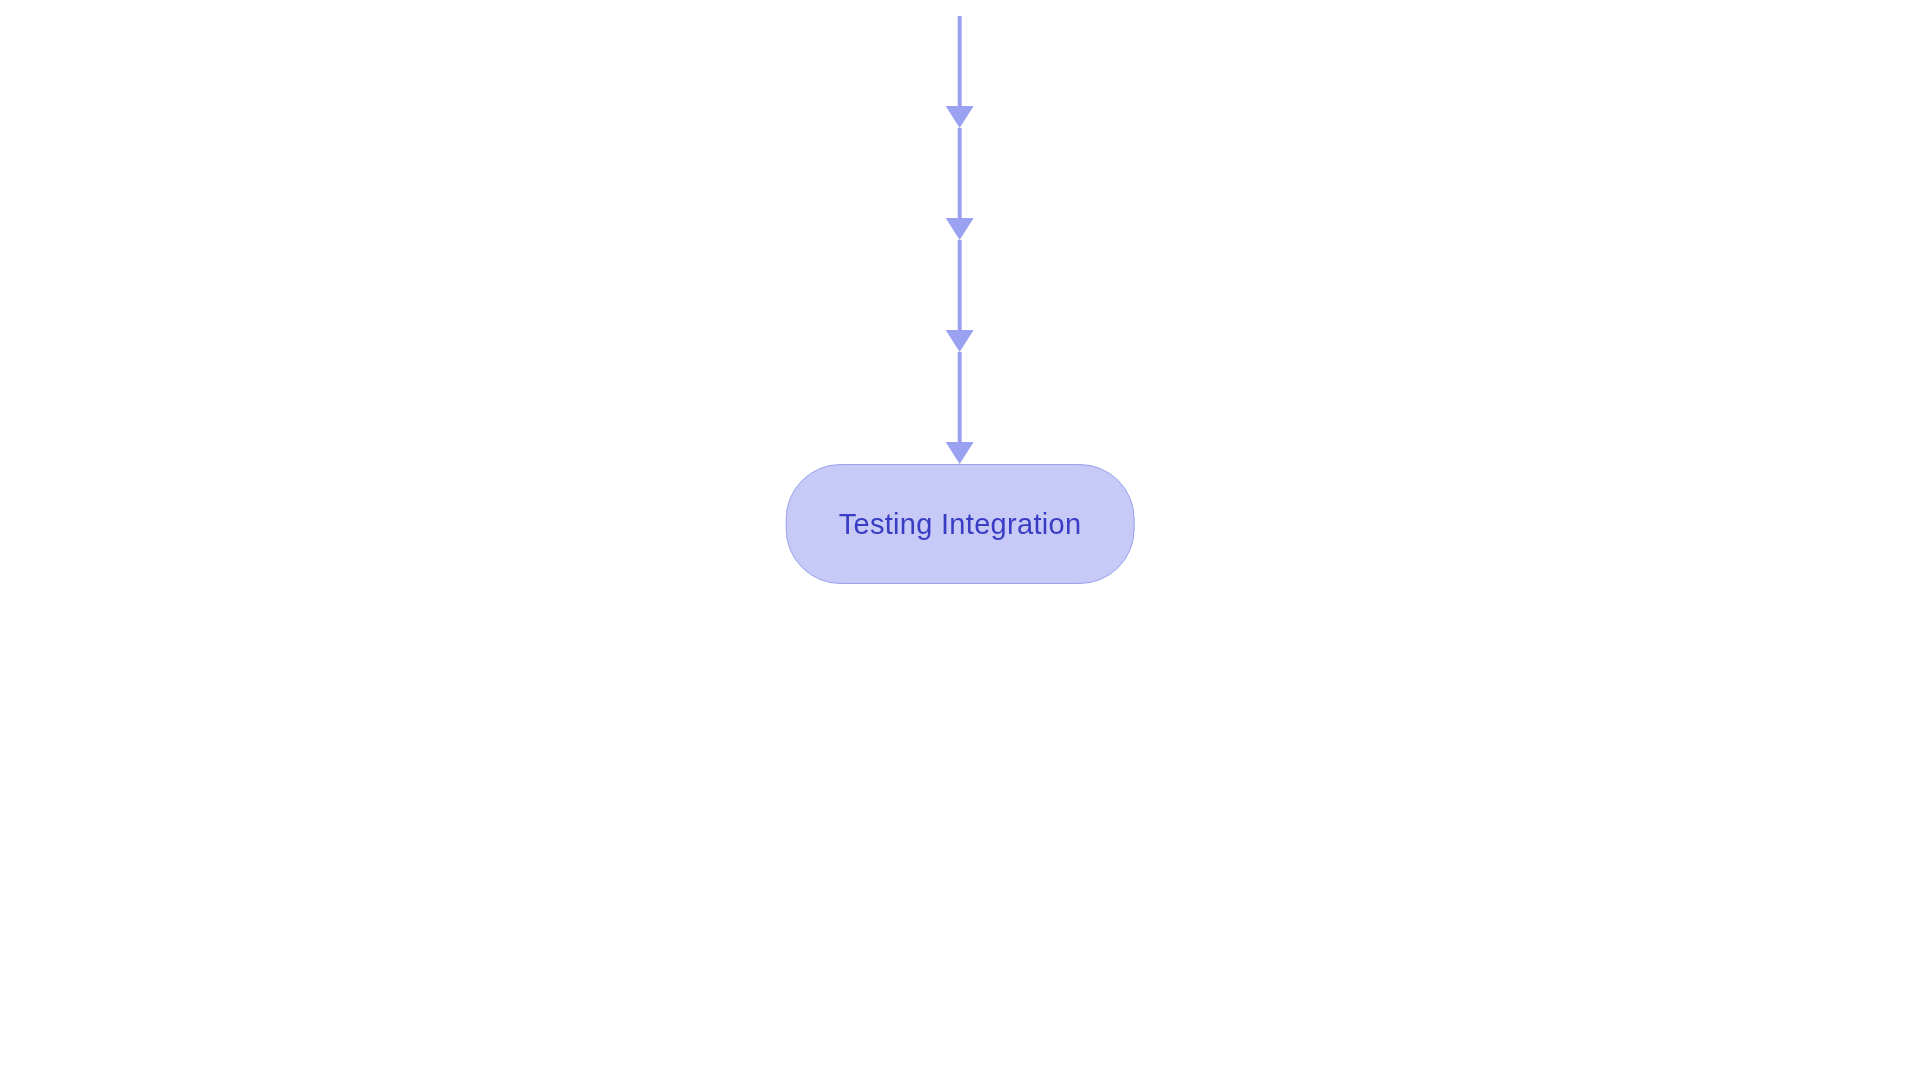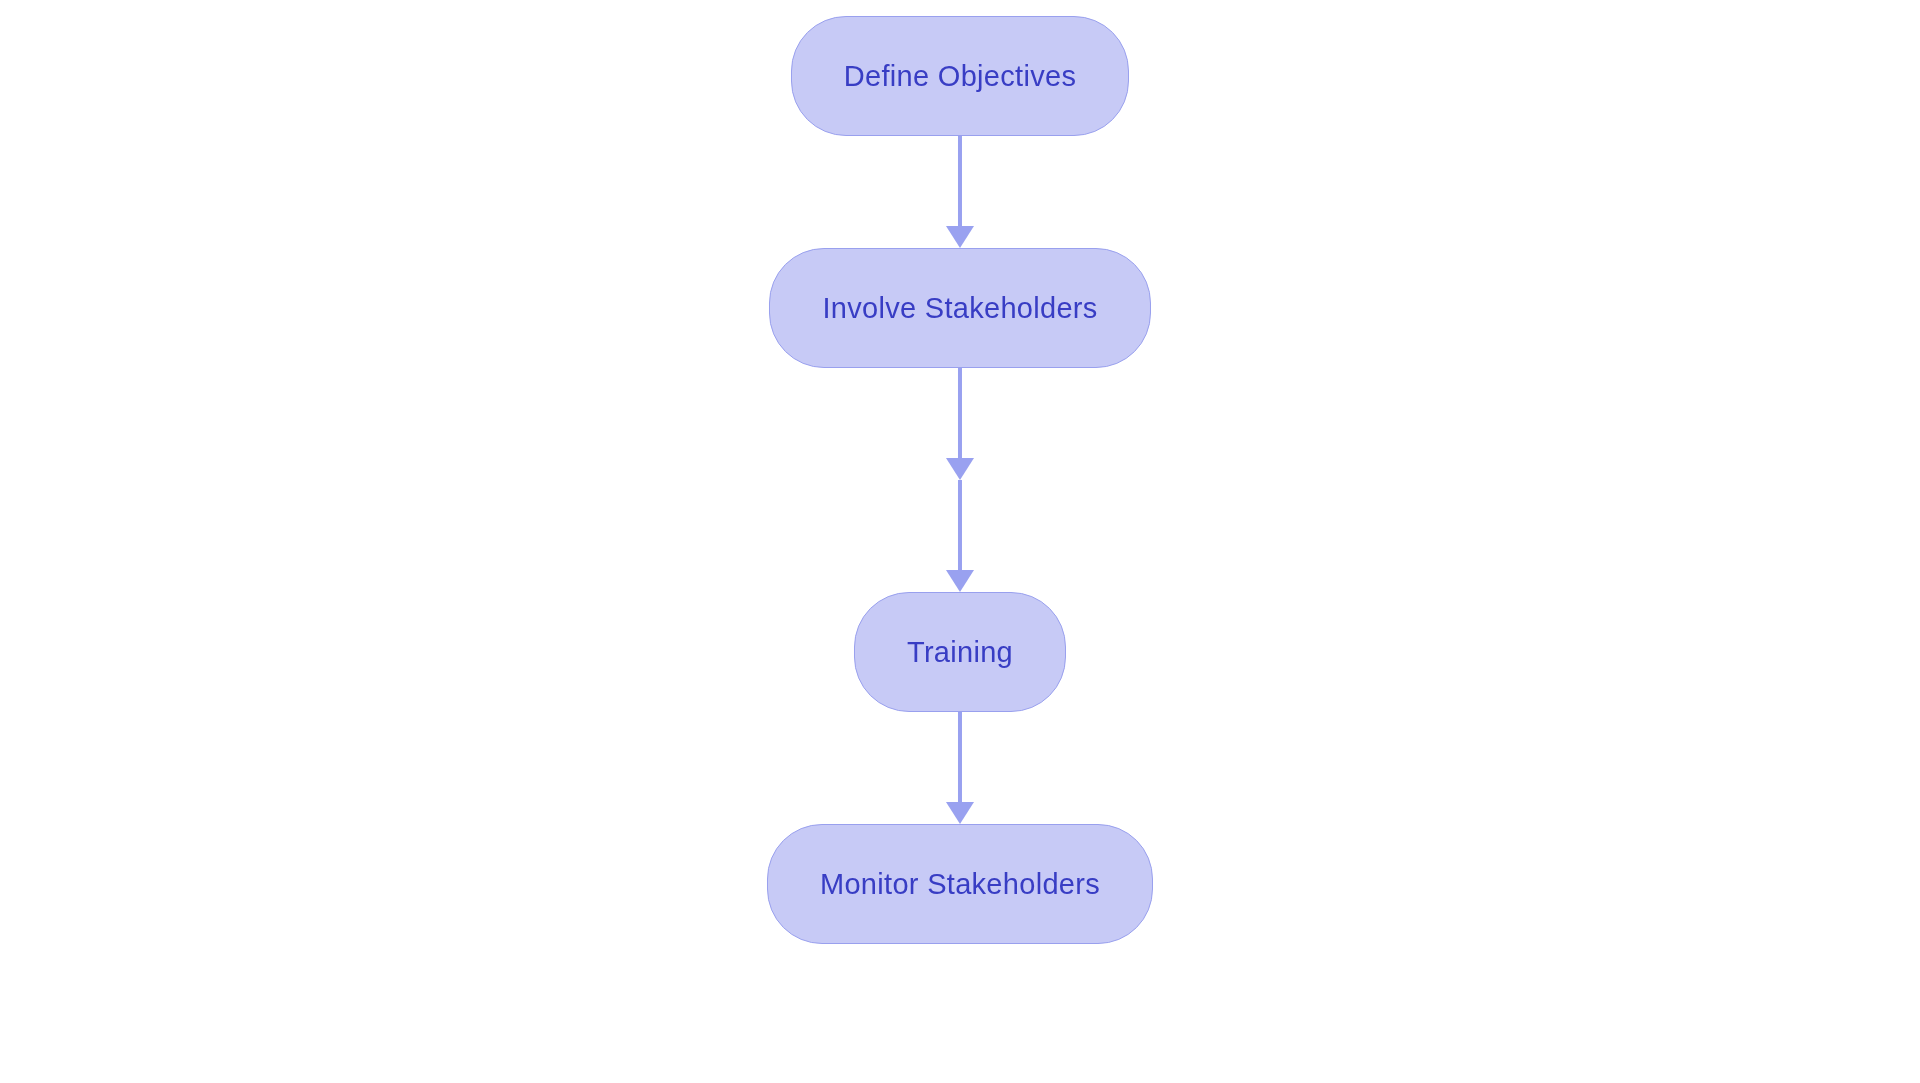--- a/index.html
+++ b/index.html
@@ -78,51 +78,42 @@
     border-top: 22px solid var(--arrow);
     flex: 0 0 auto;
   }
 </style>
 </head>
 <body>
 
 <div class="canvas">
   <div class="flow">
 
-    <div class="node">
-      <span class="node-label">Define Objectives</span>
-    </div>
 
     <div class="arrow">
       <div class="arrow-line"></div>
       <div class="arrow-head"></div>
     </div>
 
-    <div class="node">
-      <span class="node-label">Involve Stakeholders</span>
+
+    <div class="arrow">
+      <div class="arrow-line"></div>
+      <div class="arrow-head"></div>
     </div>
+
 
     <div class="arrow">
       <div class="arrow-line"></div>
       <div class="arrow-head"></div>
     </div>
 
 
     <div class="arrow">
       <div class="arrow-line"></div>
       <div class="arrow-head"></div>
     </div>
 
     <div class="node">
-      <span class="node-label">Training</span>
-    </div>
-
-    <div class="arrow">
-      <div class="arrow-line"></div>
-      <div class="arrow-head"></div>
-    </div>
-
-    <div class="node">
-      <span class="node-label">Monitor Stakeholders</span>
+      <span class="node-label">Testing Integration</span>
     </div>
 
   </div>
 </div>
 
 </body></html>

